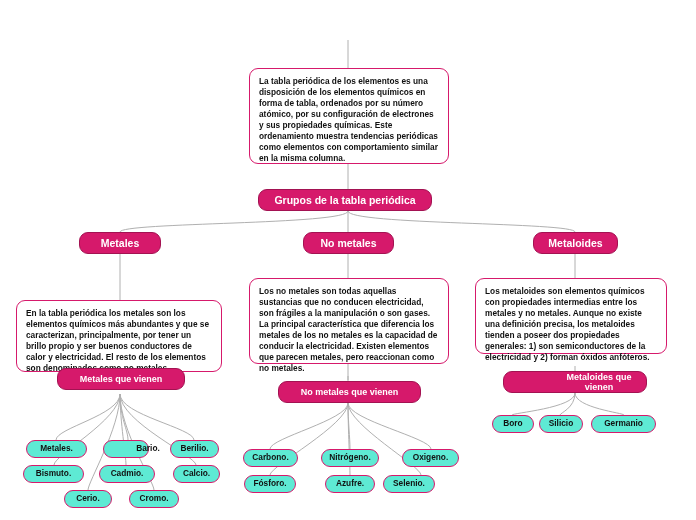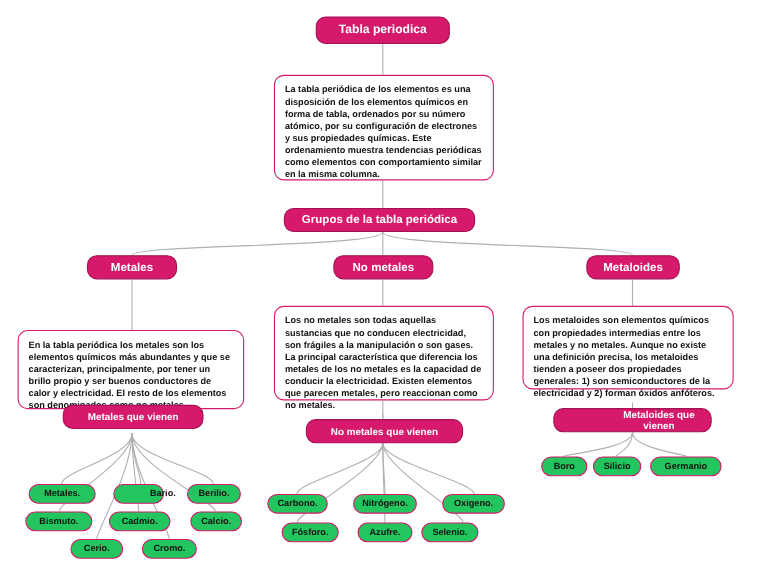--- a/index.html
+++ b/index.html
@@ -54,21 +54,21 @@
     color: #111111;
     font-size: 8.3px;
     font-weight: bold;
     line-height: 1.33;
     padding: 7px 9px;
     box-sizing: border-box;
     text-align: left;
   }
   
   .leaf {
-    background: #22c55e;
+    background: #5eead4;
     border: 1.5px solid #d6196b;
     border-radius: 9px;
     color: #111111;
     font-size: 8.3px;
     font-weight: bold;
     display: flex;
     align-items: center;
     justify-content: center;
     text-align: center;
     line-height: 1.1;
@@ -129,23 +129,20 @@
       <path d="M348,403 C348,425 270,466 270,475"></path>
       <path d="M348,403 C348,428 350,466 350,475"></path>
       <path d="M348,403 C348,425 421,466 421,475"></path>
 
       <path d="M575,393 C575,408 512,413 512,415"></path>
       <path d="M575,393 C575,408 560,413 560,415"></path>
       <path d="M575,393 C575,408 624,413 624,415"></path>
     </g>
   </svg>
 
-  <div class="node pill pill-lg" style="left:287px; top:15px; width:122px; height:25px;">
-    <span>Tabla periodica</span>
-  </div>
 
   <div class="node textbox" style="left:249px; top:68px; width:200px; height:96px;">
     <span>La tabla periódica de los elementos es una disposición de los elementos químicos en forma de tabla, ordenados por su número atómico,  por su configuración de electrones y sus propiedades químicas. Este ordenamiento muestra tendencias periódicas como elementos con comportamiento similar en la misma columna.</span>
   </div>
 
   <div class="node pill pill-md" style="left:258px; top:189px; width:174px; height:22px;">
     <span>Grupos de la tabla periódica</span>
   </div>
 
   <div class="node pill pill-md" style="left:79px; top:232px; width:82px; height:22px;">
@@ -195,21 +192,21 @@
 
   <div class="node leaf" style="left:243px; top:449px; width:55px; height:18px;">
     <span>Carbono.</span>
   </div>
   <div class="node leaf" style="left:321px; top:449px; width:58px; height:18px;">
     <span>Nitrógeno.</span>
   </div>
   <div class="node leaf" style="left:402px; top:449px; width:57px; height:18px;">
     <span>Oxigeno.</span>
   </div>
-  <div class="node leaf" style="left:244px; top:475px; width:52px; height:18px;margin-left:12px;">
+  <div class="node leaf" style="left:244px; top:475px; width:52px; height:18px;">
     <span>Fósforo.</span>
   </div>
   <div class="node leaf" style="left:325px; top:475px; width:50px; height:18px;">
     <span>Azufre.</span>
   </div>
   <div class="node leaf" style="left:383px; top:475px; width:52px; height:18px;">
     <span>Selenio.</span>
   </div>
 
   <div class="node pill pill-md" style="left:533px; top:232px; width:85px; height:22px;">

